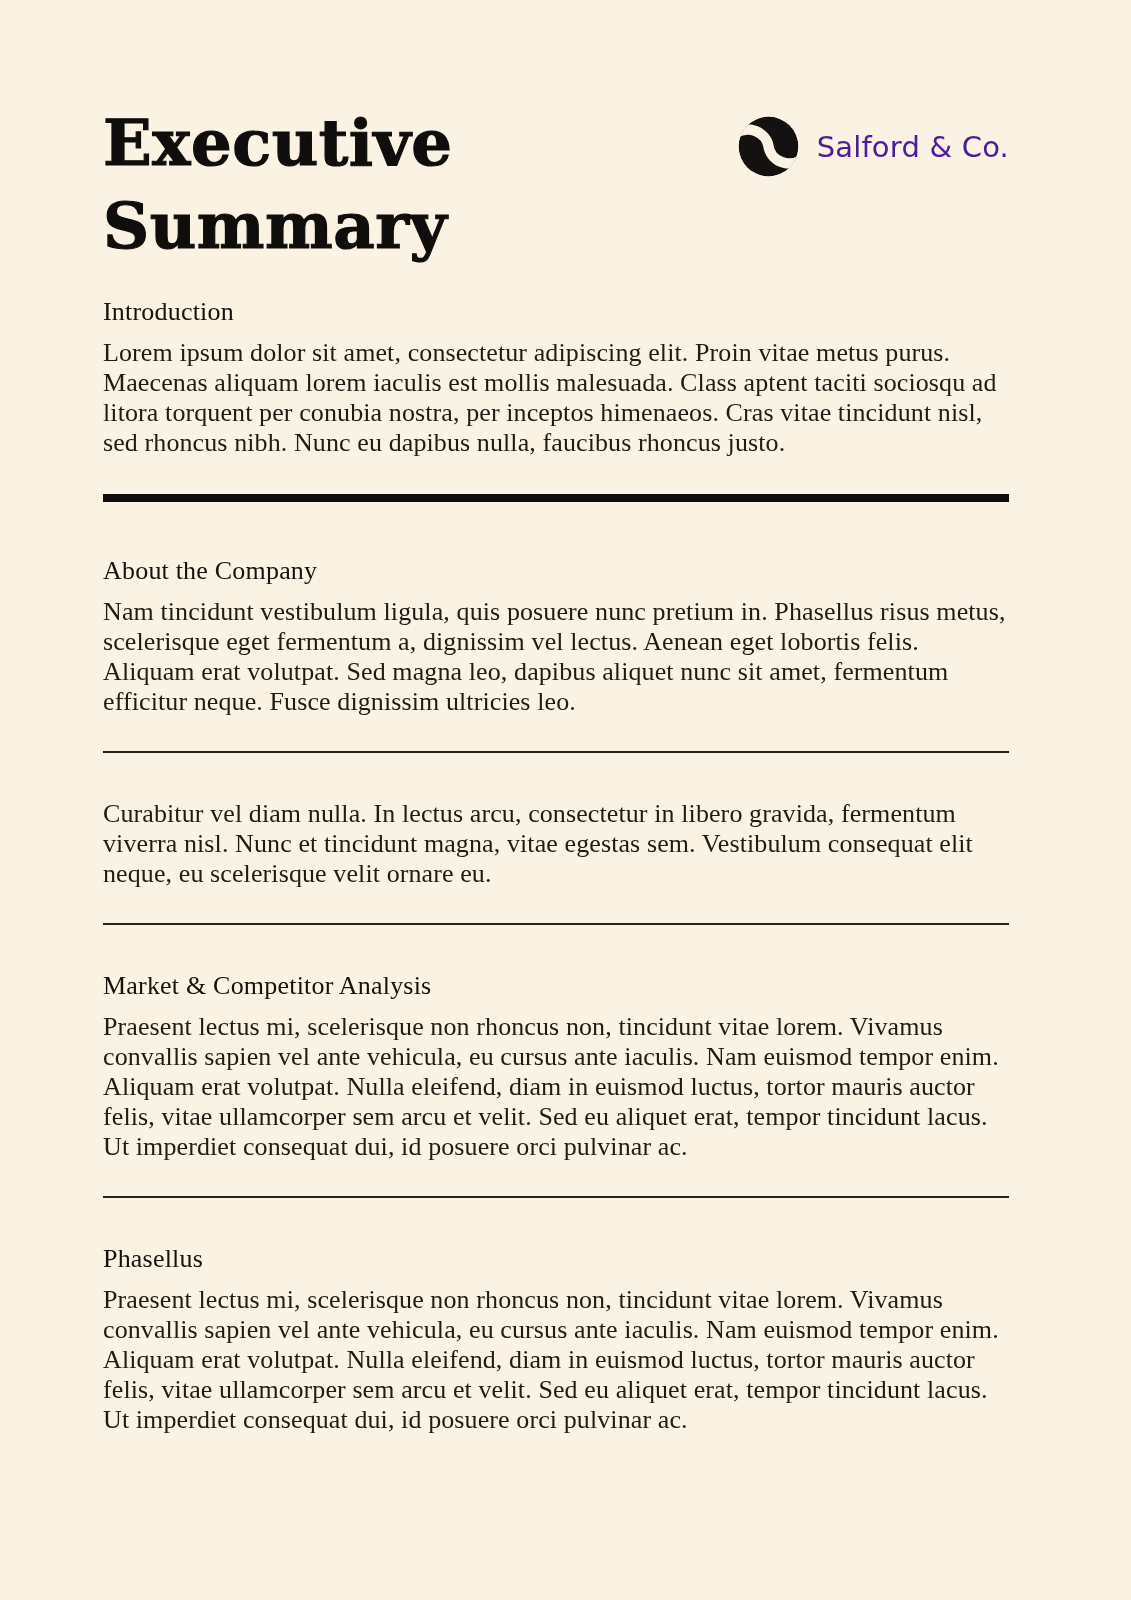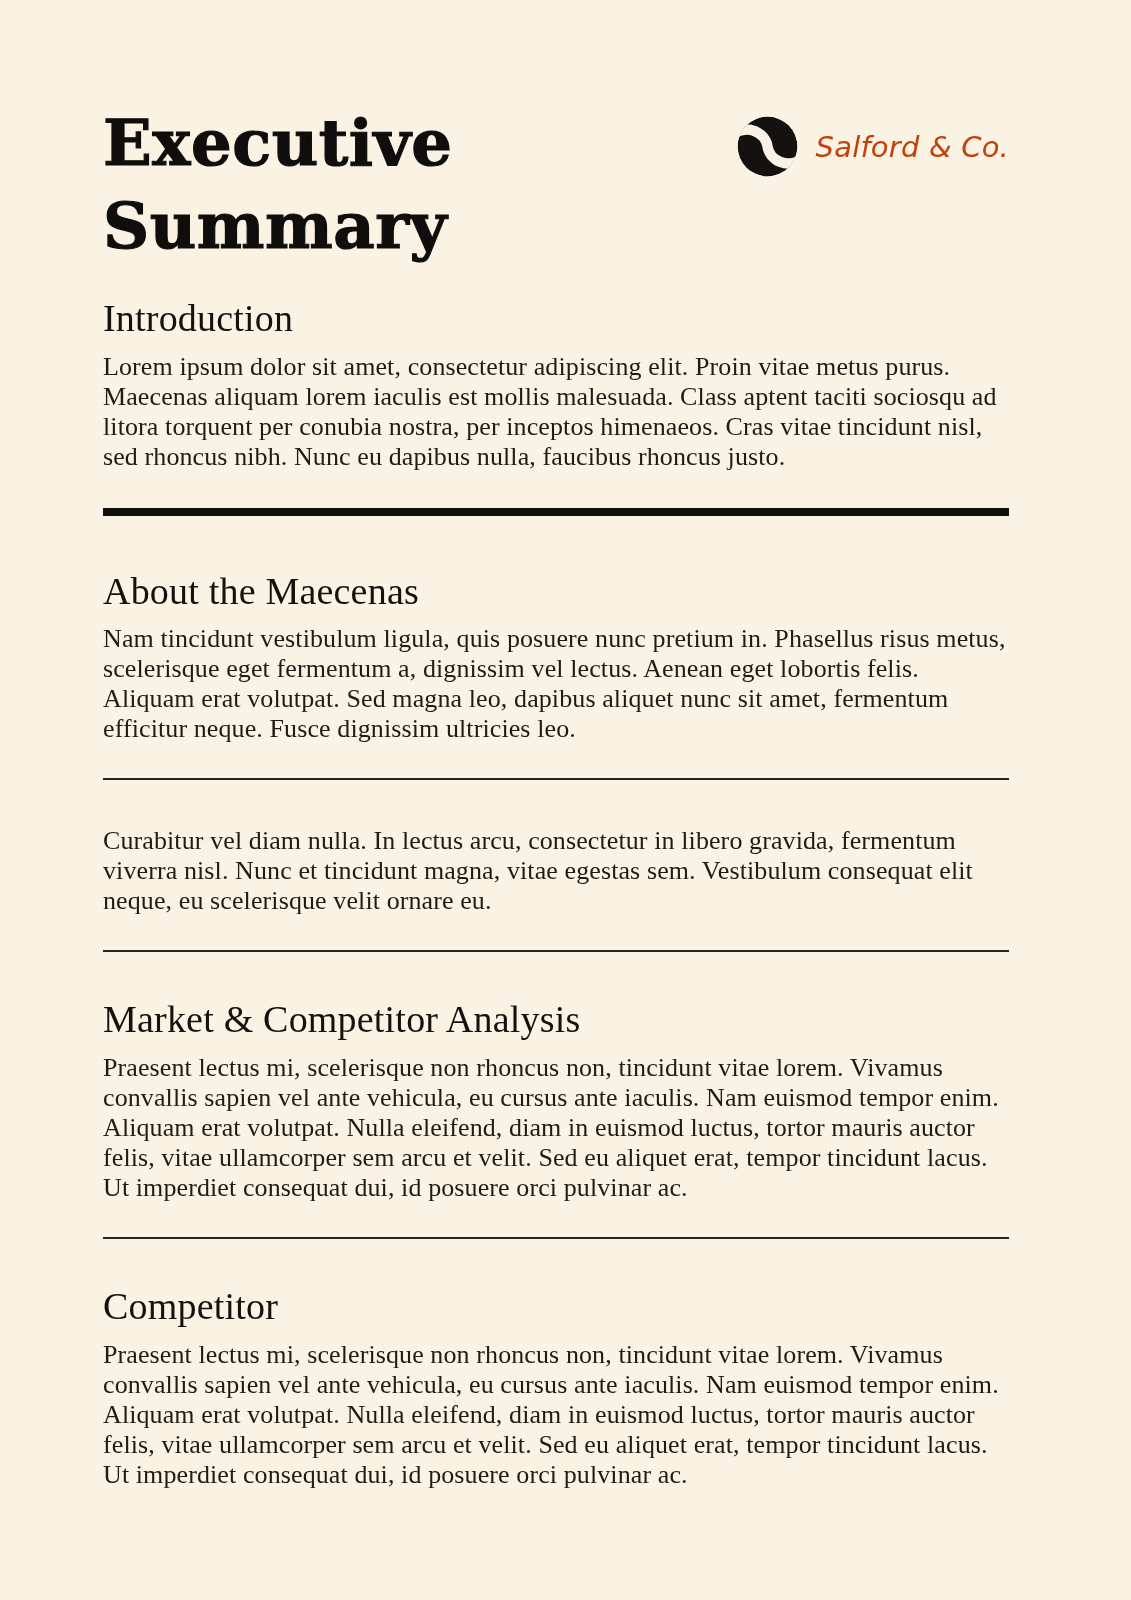--- a/index.html
+++ b/index.html
@@ -40,29 +40,28 @@
     gap: 16px;
     margin-top: 12px;
     flex: 0 0 auto;
   }
   .brand-icon { width: 65px; height: 65px; display: block; }
   .brand-name {
     font-family: "DejaVu Sans", sans-serif;
     font-size: 29px;
     font-weight: 500;
     letter-spacing: 0.2px;
-    color: #c2410c;
+    color: #4c1d95;
     white-space: nowrap;
-    font-style: italic;
   }
   h2.section-heading {
     margin: 0 0 11px 0;
     font-family: "Liberation Serif", serif;
     font-weight: 400;
-    font-size: 38px;
+    font-size: 26px;
     line-height: 1.15;
     letter-spacing: 0.2px;
     color: #14120e;
   }
   p.section-body {
     margin: 0;
     font-size: 26px;
     line-height: 30px;
     letter-spacing: 0.1px;
     color: #1f1c16;
@@ -104,37 +103,37 @@
   </div>
 
   <section>
     <h2 class="section-heading">Introduction</h2>
     <p class="section-body">Lorem ipsum dolor sit amet, consectetur adipiscing elit. Proin vitae metus purus. Maecenas aliquam lorem iaculis est mollis malesuada. Class aptent taciti sociosqu ad litora torquent per conubia nostra, per inceptos himenaeos. Cras vitae tincidunt nisl, sed rhoncus nibh. Nunc eu dapibus nulla, faucibus rhoncus justo.</p>
   </section>
 
   <div class="rule-thick"></div>
 
   <section>
-    <h2 class="section-heading">About the Maecenas</h2>
+    <h2 class="section-heading">About the Company</h2>
     <p class="section-body">Nam tincidunt vestibulum ligula, quis posuere nunc pretium in. Phasellus risus metus, scelerisque eget fermentum a, dignissim vel lectus. Aenean eget lobortis felis. Aliquam erat volutpat. Sed magna leo, dapibus aliquet nunc sit amet, fermentum efficitur neque. Fusce dignissim ultricies leo.</p>
   </section>
 
   <div class="rule-thin"></div>
 
   <section>
     <p class="section-body">Curabitur vel diam nulla. In lectus arcu, consectetur in libero gravida, fermentum viverra nisl. Nunc et tincidunt magna, vitae egestas sem. Vestibulum consequat elit neque, eu scelerisque velit ornare eu.</p>
   </section>
 
   <div class="rule-thin"></div>
 
   <section>
     <h2 class="section-heading">Market &amp; Competitor Analysis</h2>
     <p class="section-body">Praesent lectus mi, scelerisque non rhoncus non, tincidunt vitae lorem. Vivamus convallis sapien vel ante vehicula, eu cursus ante iaculis. Nam euismod tempor enim. Aliquam erat volutpat. Nulla eleifend, diam in euismod luctus, tortor mauris auctor felis, vitae ullamcorper sem arcu et velit. Sed eu aliquet erat, tempor tincidunt lacus. Ut imperdiet consequat dui, id posuere orci pulvinar ac.</p>
   </section>
 
   <div class="rule-thin"></div>
 
   <section>
-    <h2 class="section-heading">Competitor</h2>
+    <h2 class="section-heading">Phasellus</h2>
     <p class="section-body">Praesent lectus mi, scelerisque non rhoncus non, tincidunt vitae lorem. Vivamus convallis sapien vel ante vehicula, eu cursus ante iaculis. Nam euismod tempor enim. Aliquam erat volutpat. Nulla eleifend, diam in euismod luctus, tortor mauris auctor felis, vitae ullamcorper sem arcu et velit. Sed eu aliquet erat, tempor tincidunt lacus. Ut imperdiet consequat dui, id posuere orci pulvinar ac.</p>
   </section>
 
 </div>
 
 </body></html>

